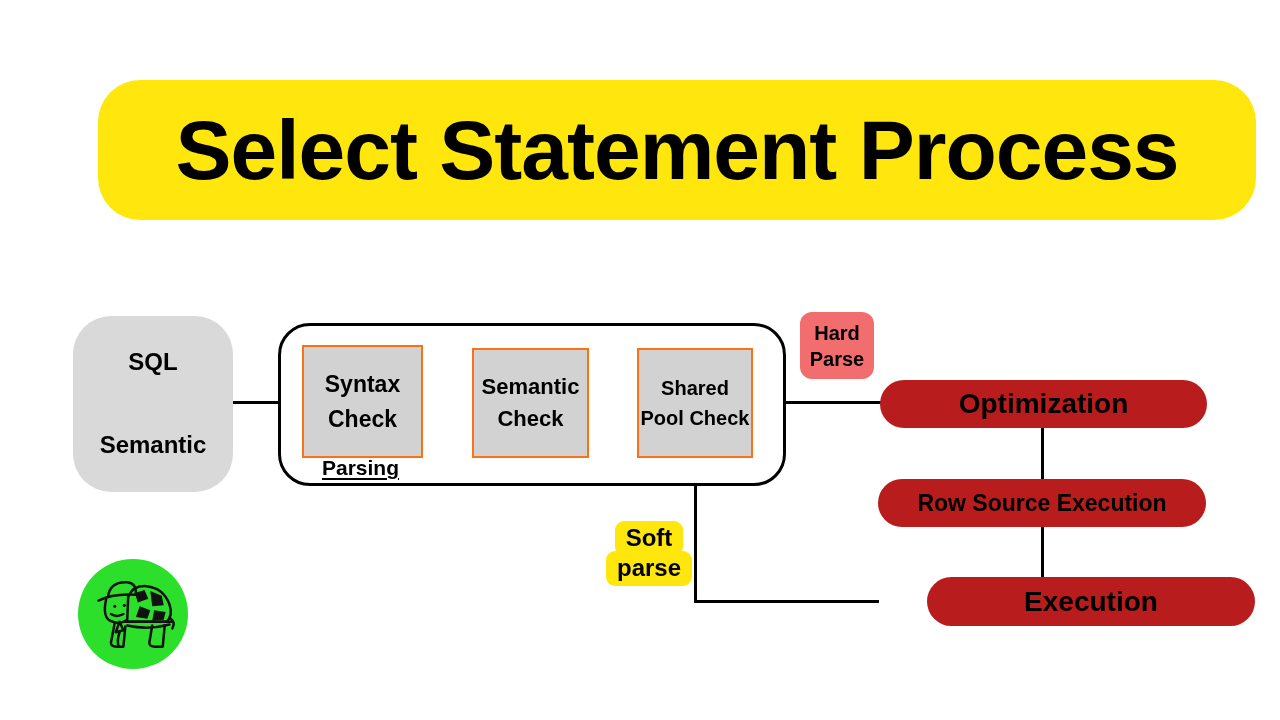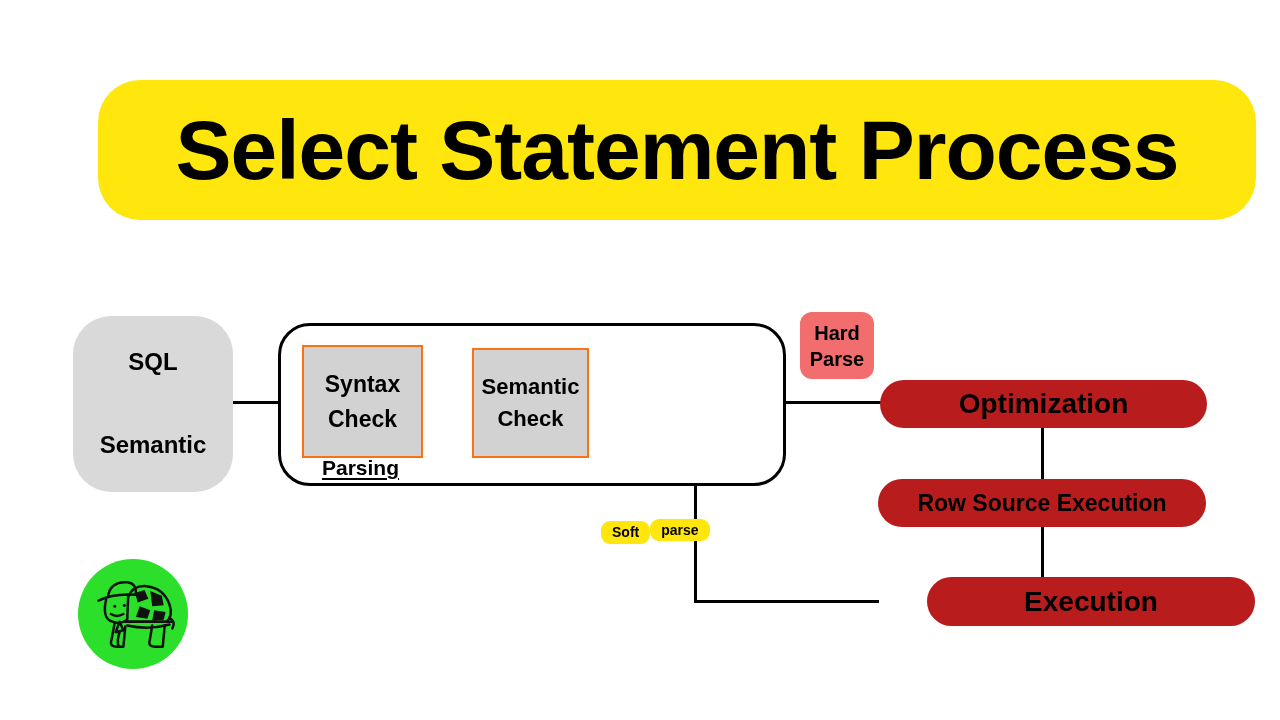--- a/index.html
+++ b/index.html
@@ -44,21 +44,21 @@
     text-decoration:underline;text-underline-offset:3px;
   }
   
   .hard-parse-badge{
     position:absolute;left:800px;top:312px;width:74px;height:67px;border-radius:12px;
     background:#F26D6D;display:flex;flex-direction:column;align-items:center;justify-content:center;
     font-weight:bold;font-size:20px;line-height:1.3;
   }
   .soft-parse-badge{
     position:absolute;left:601px;top:521px;width:96px;
-    display:flex;flex-direction:row;align-items:center;font-weight:bold;font-size:14px;text-align:right;
+    display:flex;flex-direction:column;align-items:center;font-weight:bold;font-size:24px;text-align:right;
   }
   .soft-parse-badge .hl{
     background:#FFE70D;border-radius:9px;padding:3px 11px;line-height:1.2;
   }
   .soft-parse-badge .hl + .hl{margin-top:-5px;}
   
   .h-line,.v-line{position:absolute;background:#000;}
   .h-line{height:3px;}
   .v-line{width:3px;}
   
@@ -90,20 +90,24 @@
 
   <div class="parsing-container"></div>
 
   <div class="step-box step-syntax">
     <span>Syntax</span>
     <span>Check</span>
   </div>
   <div class="step-box step-semantic">
     <span>Semantic</span>
     <span>Check</span>
+  </div>
+  <div class="step-box step-shared">
+    <span>Shared</span>
+    <span>Pool Check</span>
   </div>
 
   <div class="parsing-label">Parsing</div>
 
   <div class="hard-parse-badge">
     <span>Hard</span>
     <span>Parse</span>
   </div>
 
   <div class="soft-parse-badge">

